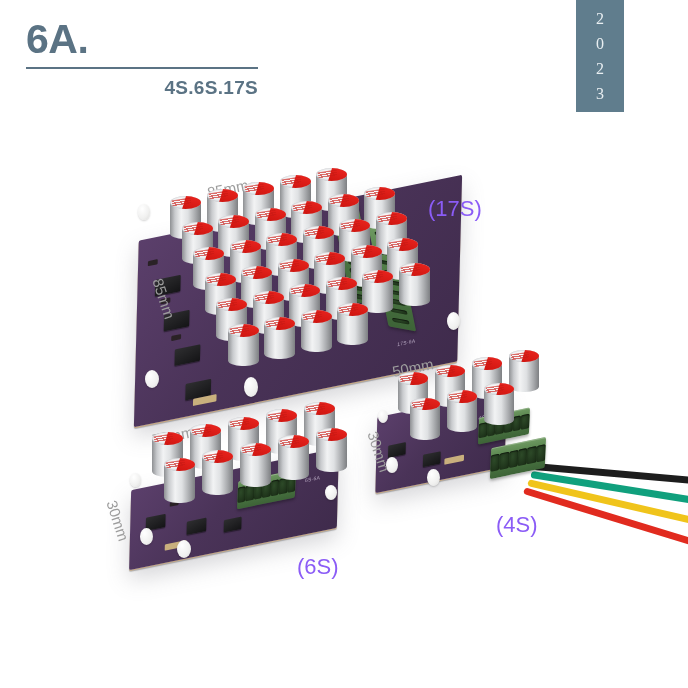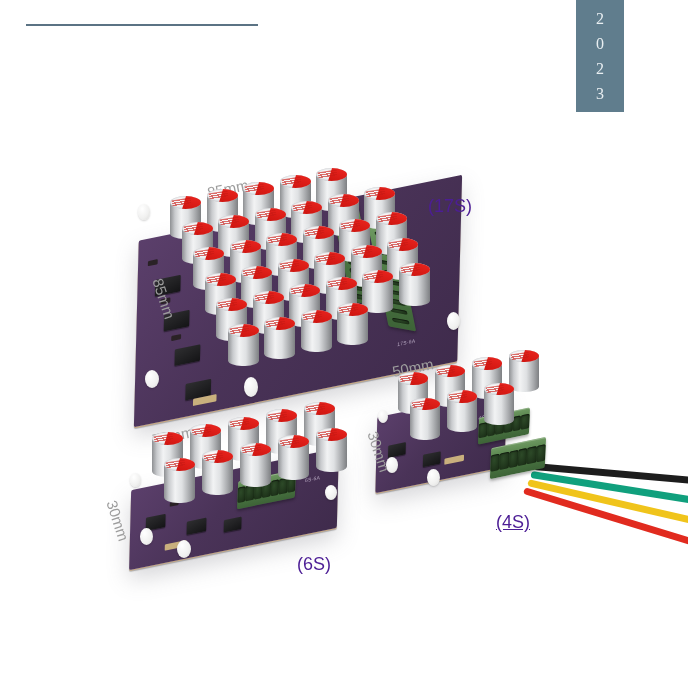--- a/index.html
+++ b/index.html
@@ -79,22 +79,22 @@
   
   .dim-label {
     position: absolute;
     color: #9d9d9d;
     font-size: 15px;
     white-space: nowrap;
     font-family: "Liberation Sans", sans-serif;
   }
   .board-label {
     position: absolute;
-    color: #4c1d95;
-    font-size: 18px;
+    color: #8b5cf6;
+    font-size: 22px;
     white-space: nowrap;
   }
 
   
   .board-scene {
     position: absolute;
   }
 
   
   .pcb {
@@ -214,21 +214,23 @@
     white-space: nowrap;
     opacity: 0.75;
   }
 </style>
 </head>
 <body>
 
 <div id="page">
 
   <div class="header-block">
+    <div class="title-main">6A.</div>
     <div class="title-rule"></div>
+    <div class="title-models">4S.6S.17S</div>
   </div>
 
   <div class="year-badge">
     <span class="year-digit">2</span>
     <span class="year-digit">0</span>
     <span class="year-digit">2</span>
     <span class="year-digit">3</span>
   </div>
 
   <div class="board-scene" style="left:0;top:0;width:688px;height:688px;">
@@ -725,15 +727,15 @@
         </div>
       </div>
 
     <div class="standoff" style="left:378px;top:410px;width:10px;height:13px;"></div>
     <div class="standoff" style="left:386px;top:457px;width:12px;height:16px;"></div>
     <div class="standoff" style="left:427px;top:469px;width:13px;height:17px;"></div>
   </div>
 
   <div class="dim-label" style="left:392px;top:359px;transform:rotate(-11deg);">50mm</div>
   <div class="dim-label" style="left:358px;top:443px;transform:rotate(72deg);">30mm</div>
-  <div class="board-label" style="left:496px;top:512px;text-decoration:underline;">(4S)</div>
+  <div class="board-label" style="left:496px;top:512px;">(4S)</div>
 
 </div>
 
 </body></html>

